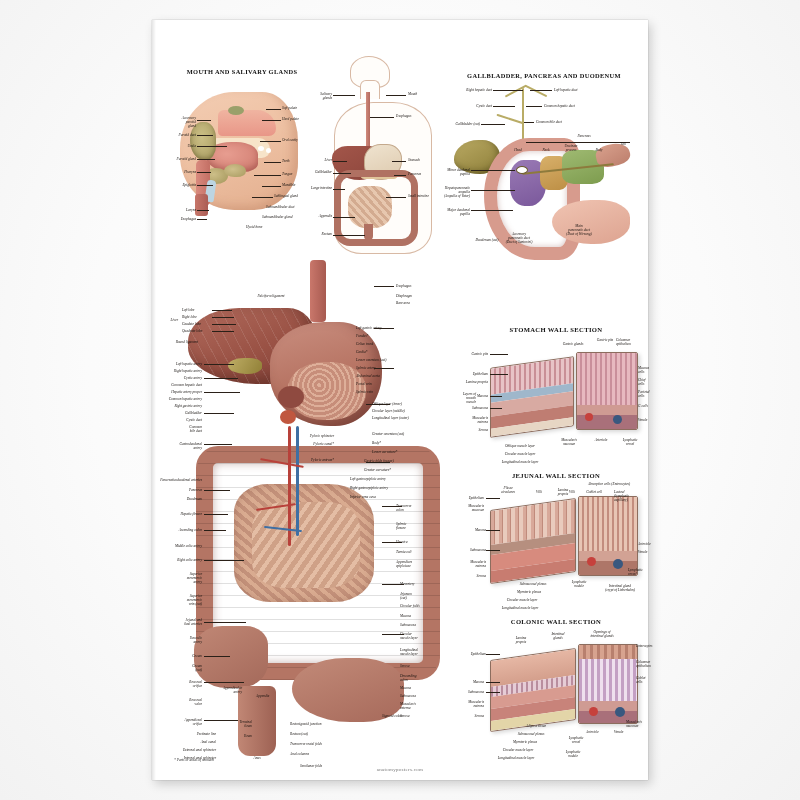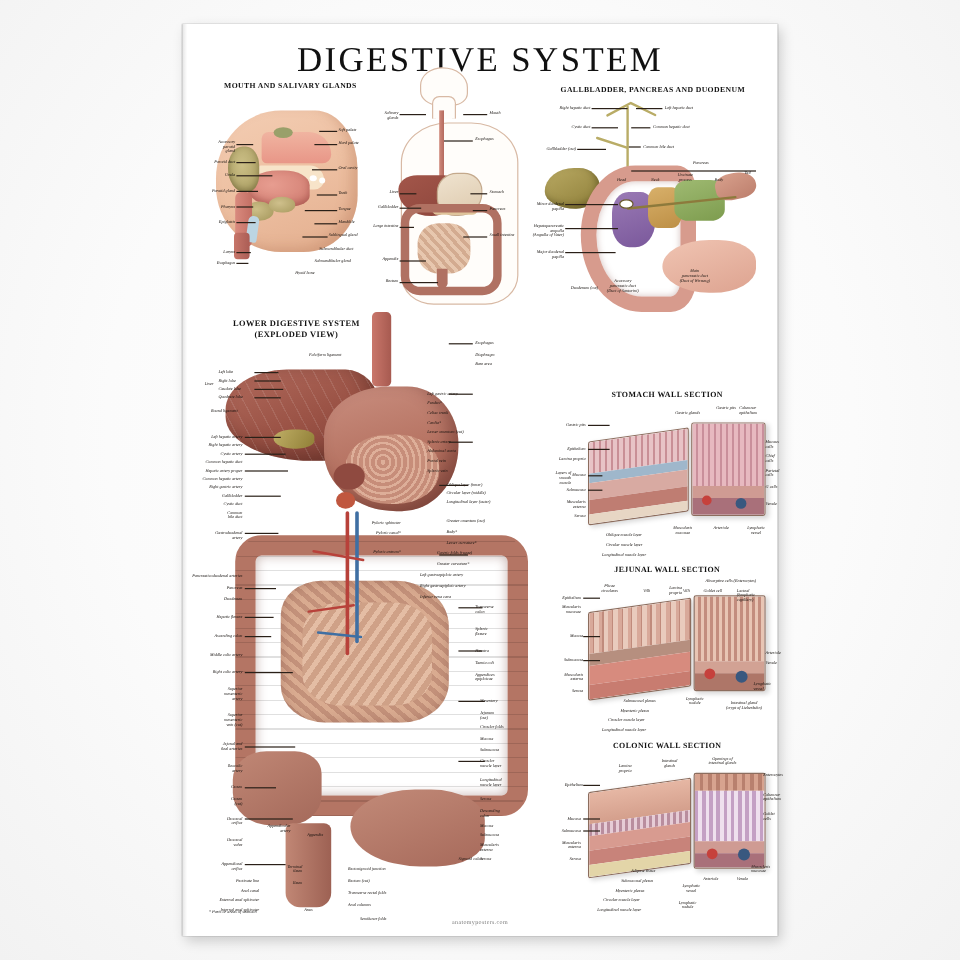--- a/index.html
+++ b/index.html
@@ -203,21 +203,20 @@
     background:repeating-linear-gradient(90deg,#e8c3c6 0 3px,#c98f96 3px 5px);}
 </style>
 </head>
 <body>
 
 <div id="stage">
   <div id="backdrop"></div>
 
   <div id="poster">
 
-    <div class="ttl">DIGESTIVE SYSTEM</div>
 
     <div class="panel" style="left:10px;top:48px;width:160px;height:160px;">
       <div class="ph" style="top:0;font-size:6.4px;">MOUTH AND SALIVARY GLANDS</div>
 
       <div class="art" style="left:0;top:8px;width:160px;height:150px;">
         <div class="face"></div>
         <div class="nasal"></div>
         <div class="oralcav"></div>
         <div class="tongue"></div>
         <div class="parotid"></div>
@@ -372,22 +371,20 @@
 
       <div class="lbl c" style="left:108px;top:152px;width:54px;">Main
 pancreatic duct
 (Duct of Wirsung)</div>
       <div class="lbl c" style="left:48px;top:160px;width:54px;">Accessory
 pancreatic duct
 (Duct of Santorini)</div>
     </div>
 
     <div class="panel" style="left:8px;top:246px;width:300px;height:502px;">
-      <div class="ph left" style="left:12px;top:0;width:150px;text-align:center;font-size:7px;">LOWER DIGESTIVE SYSTEM
-(EXPLODED VIEW)</div>
 
       <div class="art" style="left:0;top:0;width:300px;height:502px;">
         <div class="esoph-big"></div>
         <div class="liver-big">
             <div class="liver-str"></div>
           </div>
         <div class="gb-big"></div>
         <div class="stomach-big"></div>
         <div class="rugae"></div>
         <div class="colon-frame">

